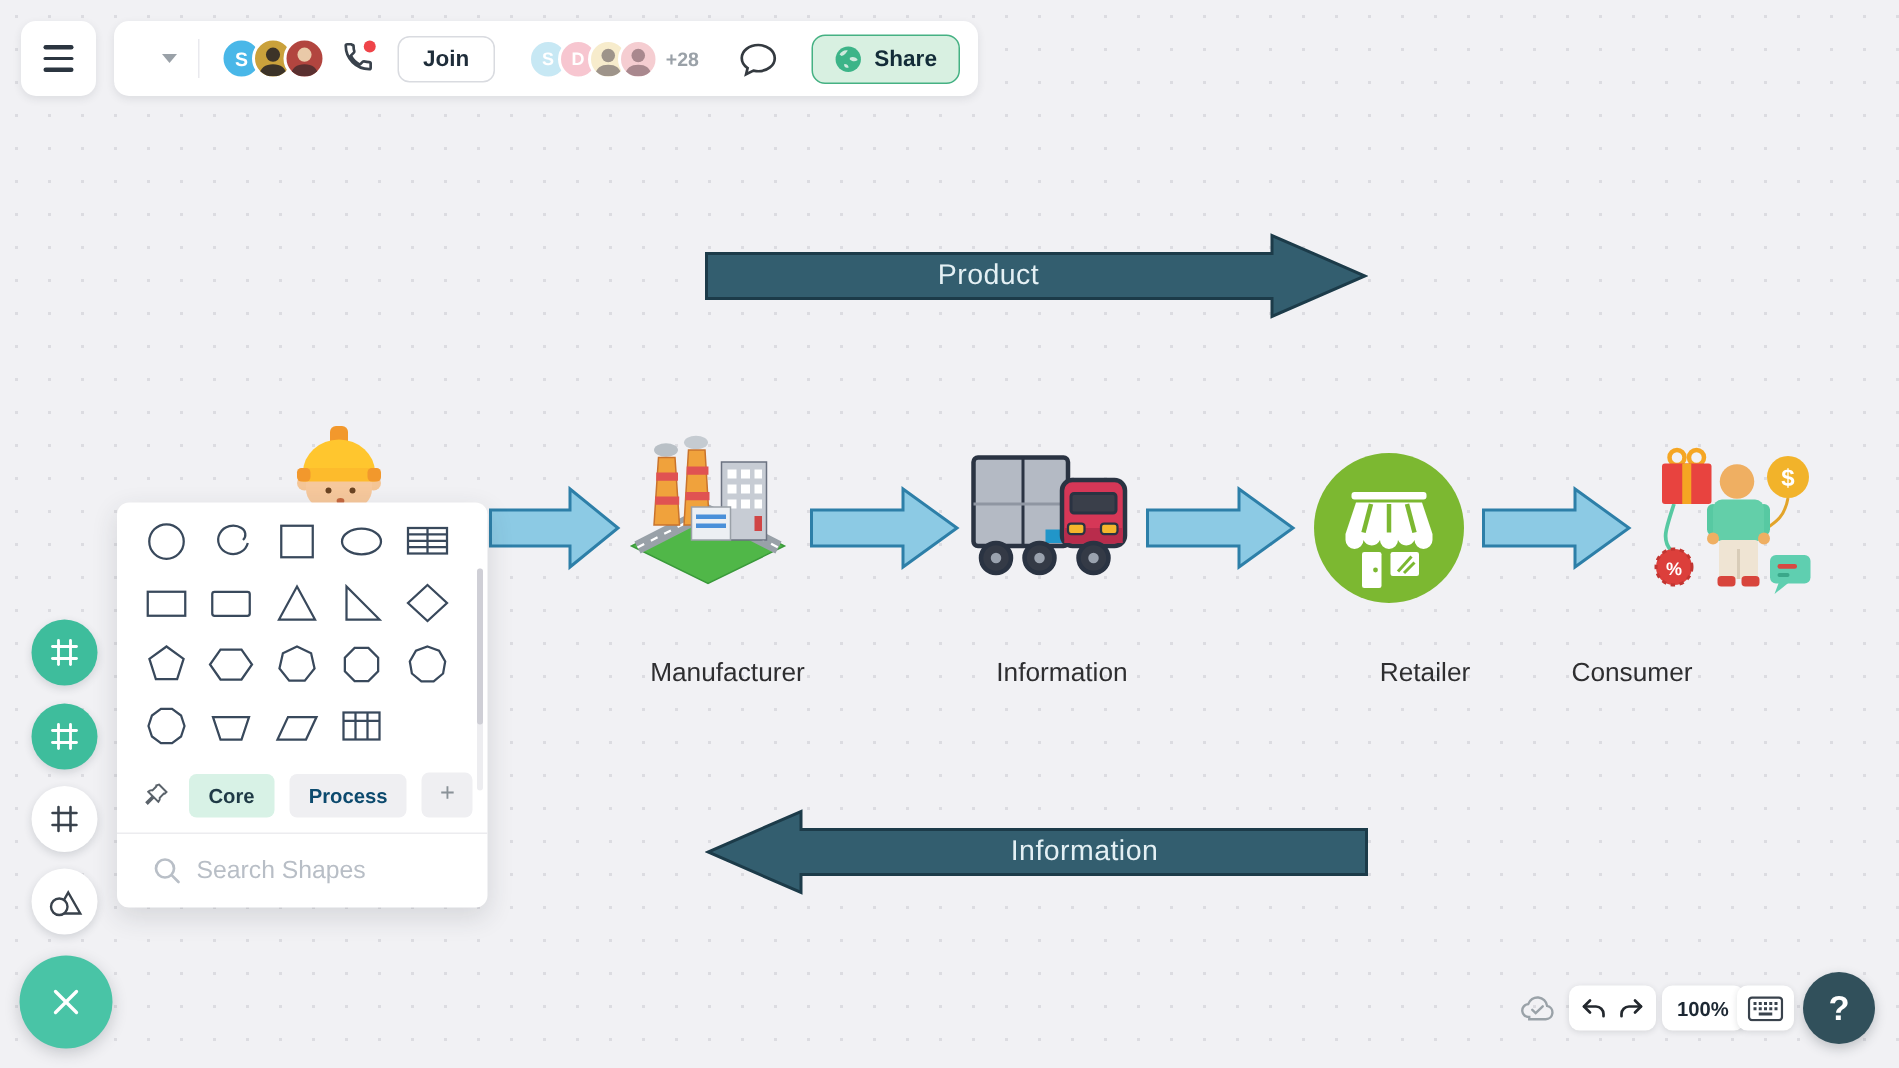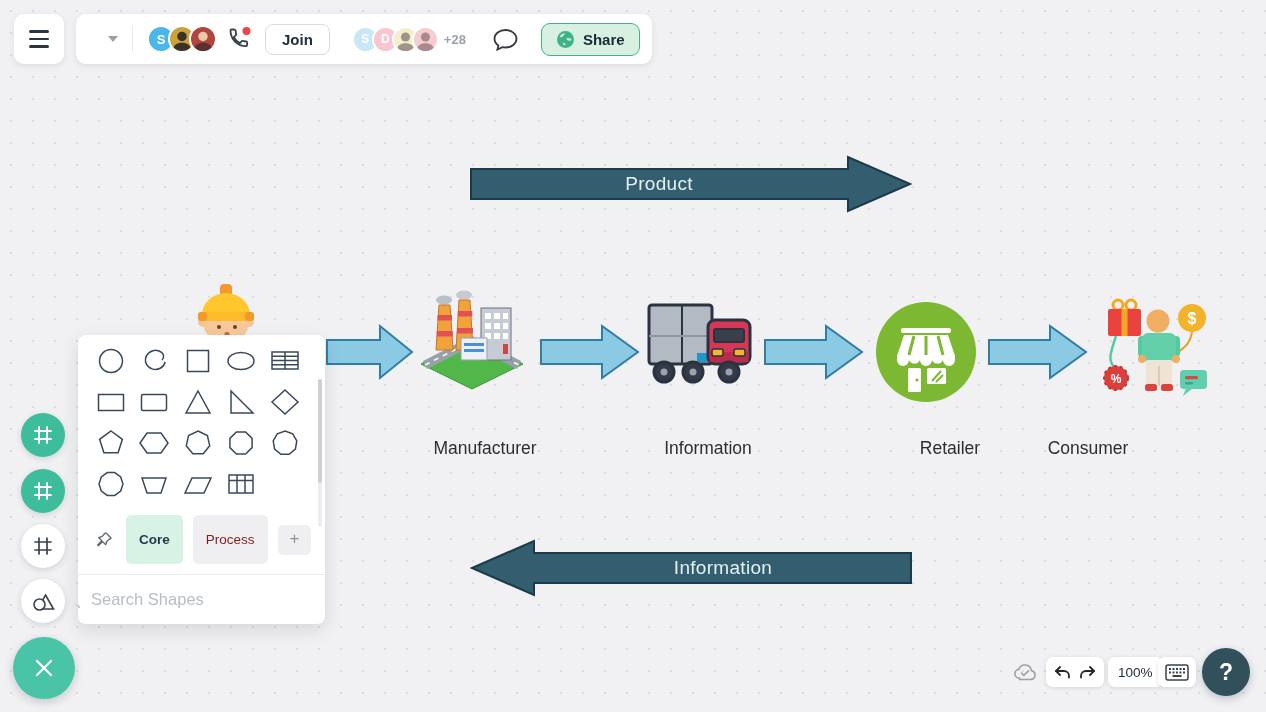--- a/index.html
+++ b/index.html
@@ -53,41 +53,41 @@
   
   .panel { left:78px; top:335px; width:247px; background:#fff; border-radius:8px; z-index:12;
     box-shadow:0 6px 18px rgba(40,50,60,.14); overflow:hidden;}
   .panel-title { padding:16px 16px 4px 17px; font-size:11px; letter-spacing:1.8px; color:#98a0a8; font-weight:500;}
   .shape-grid { display:grid; grid-template-columns:repeat(5,1fr); padding:6px 18px 4px 12px; row-gap:2px; position:relative;}
   .shape-cell { width:42px; height:39px; display:flex; align-items:center; justify-content:center; cursor:pointer; border-radius:4px;}
   .shape-cell svg { stroke:#39495c; fill:none; stroke-width:1.5; }
   .panel-scroll { position:absolute; right:3px; top:44px; width:4px; height:148px; background:#ededf0; border-radius:2px; z-index:13;}
   .panel-scroll-thumb { position:absolute; top:0; left:0; width:4px; height:104px; background:#cfcfd6; border-radius:2px; cursor:grab;}
   .tabs-row { display:flex; align-items:center; gap:10px; padding:8px 14px 10px 16px;}
-  .tab { border-radius:5px; padding:17px 13px; font-size:13.5px; font-weight:700; cursor:pointer; font-family:"Liberation Sans",sans-serif; border:none;}
+  .tab { border-radius:5px; padding:7px 13px; font-size:13.5px; font-weight:700; cursor:pointer; font-family:"Liberation Sans",sans-serif; border:none;}
   .tab.active { background:#d8f2e6; color:#1f3a46;}
-  .tab.idle { background:#efeff2; color:#7f1d1d; font-weight:400;}
+  .tab.idle { background:#efeff2; color:#0c4a6e; font-weight:700;}
   .tab.add { background:#efeff2; color:#8a9298; font-size:17px; font-weight:400; padding:4px 12px 6px;}
   .pin-btn { cursor:pointer; display:flex; margin-right:2px;}
-  .search-row { border-top:1px solid #ececef; height:50px; display:flex; align-items:center; padding:0 14px 0 24px; gap:10px;justify-content:flex-end;}
+  .search-row { border-top:1px solid #ececef; height:50px; display:flex; align-items:center; padding:0 14px 0 24px; gap:10px;}
   .search-input { flex:1; border:none; outline:none; font-size:16.5px; color:#3a444e; font-family:"Liberation Sans",sans-serif; background:transparent;}
   .search-input::placeholder { color:#b8bec6; }
 
   
   .round-btn { width:44px; height:44px; border-radius:50%; display:flex; align-items:center; justify-content:center;
     cursor:pointer; z-index:14; box-shadow:0 2px 6px rgba(40,50,60,.16);}
   .round-teal { background:#3ebd9c; }
   .round-white { background:#fff; }
   .close-btn { left:13px; top:637px; width:62px; height:62px; border-radius:50%; background:#49c4a6;
     display:flex; align-items:center; justify-content:center; cursor:pointer; z-index:14; box-shadow:0 3px 10px rgba(40,50,60,.22);}
 
   
   .pill { background:#fff; border-radius:7px; box-shadow:0 1px 4px rgba(40,50,60,.14); display:flex; align-items:center;
     justify-content:center; height:30px; z-index:14; cursor:pointer;}
-  .zoom-pill { font-size:13.5px; font-weight:400; color:#1d2833; padding:0 10px;}
+  .zoom-pill { font-size:13.5px; font-weight:700; color:#1d2833; padding:0 10px;}
   .help-btn { left:1202px; top:648px; width:48px; height:48px; border-radius:50%; background:#31505b; color:#fff;
     display:flex; align-items:center; justify-content:center; font-size:23px; font-weight:700; z-index:14; cursor:pointer;
     box-shadow:0 3px 8px rgba(40,50,60,.25);}
 </style>
 </head>
 <body>
 
 <div class="abs flow-arrow" style="left:470px; top:155px; width:442px; height:58px;">
   <svg width="442" height="58" viewBox="0 0 442 58">
     <polygon points="1,14 378,14 378,2 440,29 378,56 378,44 1,44" fill="#335e6f" stroke="#1c3b49" stroke-width="2"></polygon>

